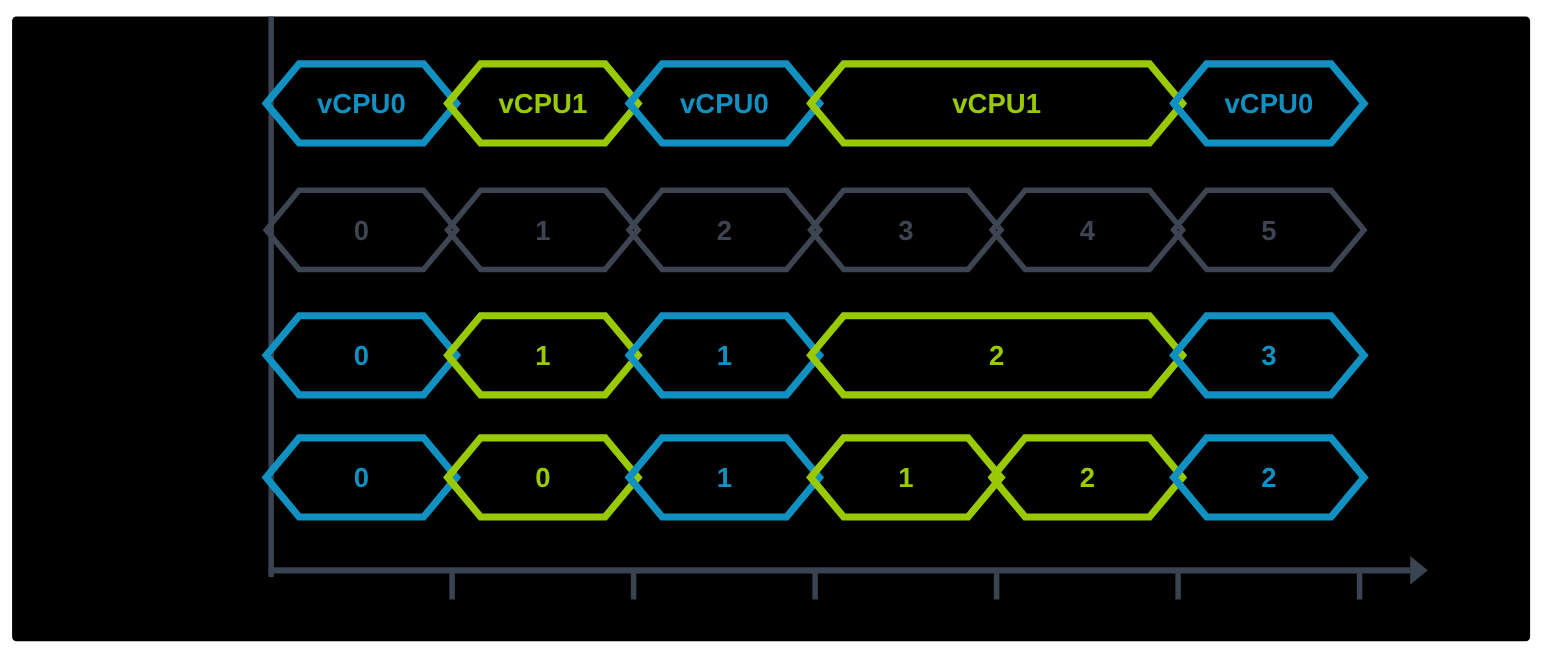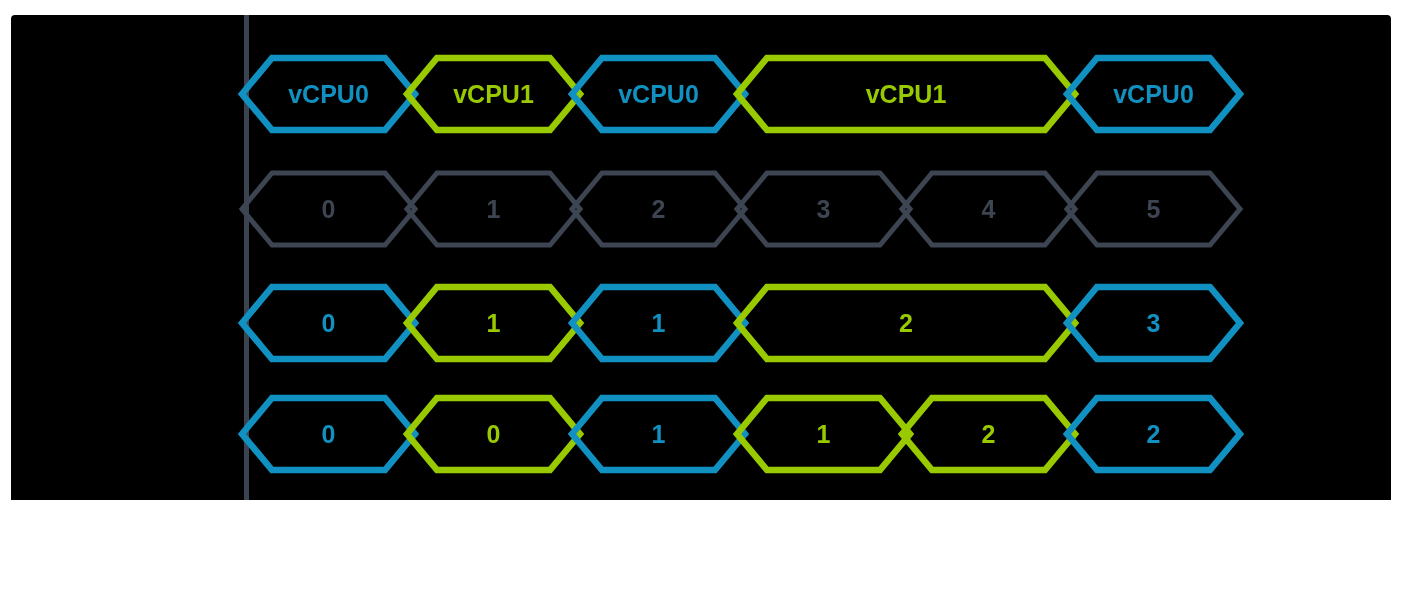--- a/index.html
+++ b/index.html
@@ -4,21 +4,21 @@
 <style>
   html, body {
     margin: 0;
     padding: 0;
     background: #ffffff;
     font-family: "Liberation Sans", sans-serif;
   }
   .stage {
     position: relative;
     width: 1402px;
-    height: 500px;
+    height: 602px;
     background: #ffffff;
     overflow: hidden;
   }
   svg text {
     font-family: "Liberation Sans", "DejaVu Sans", sans-serif;
     font-weight: bold;
     font-size: 25px;
   }
 </style>
 </head>

